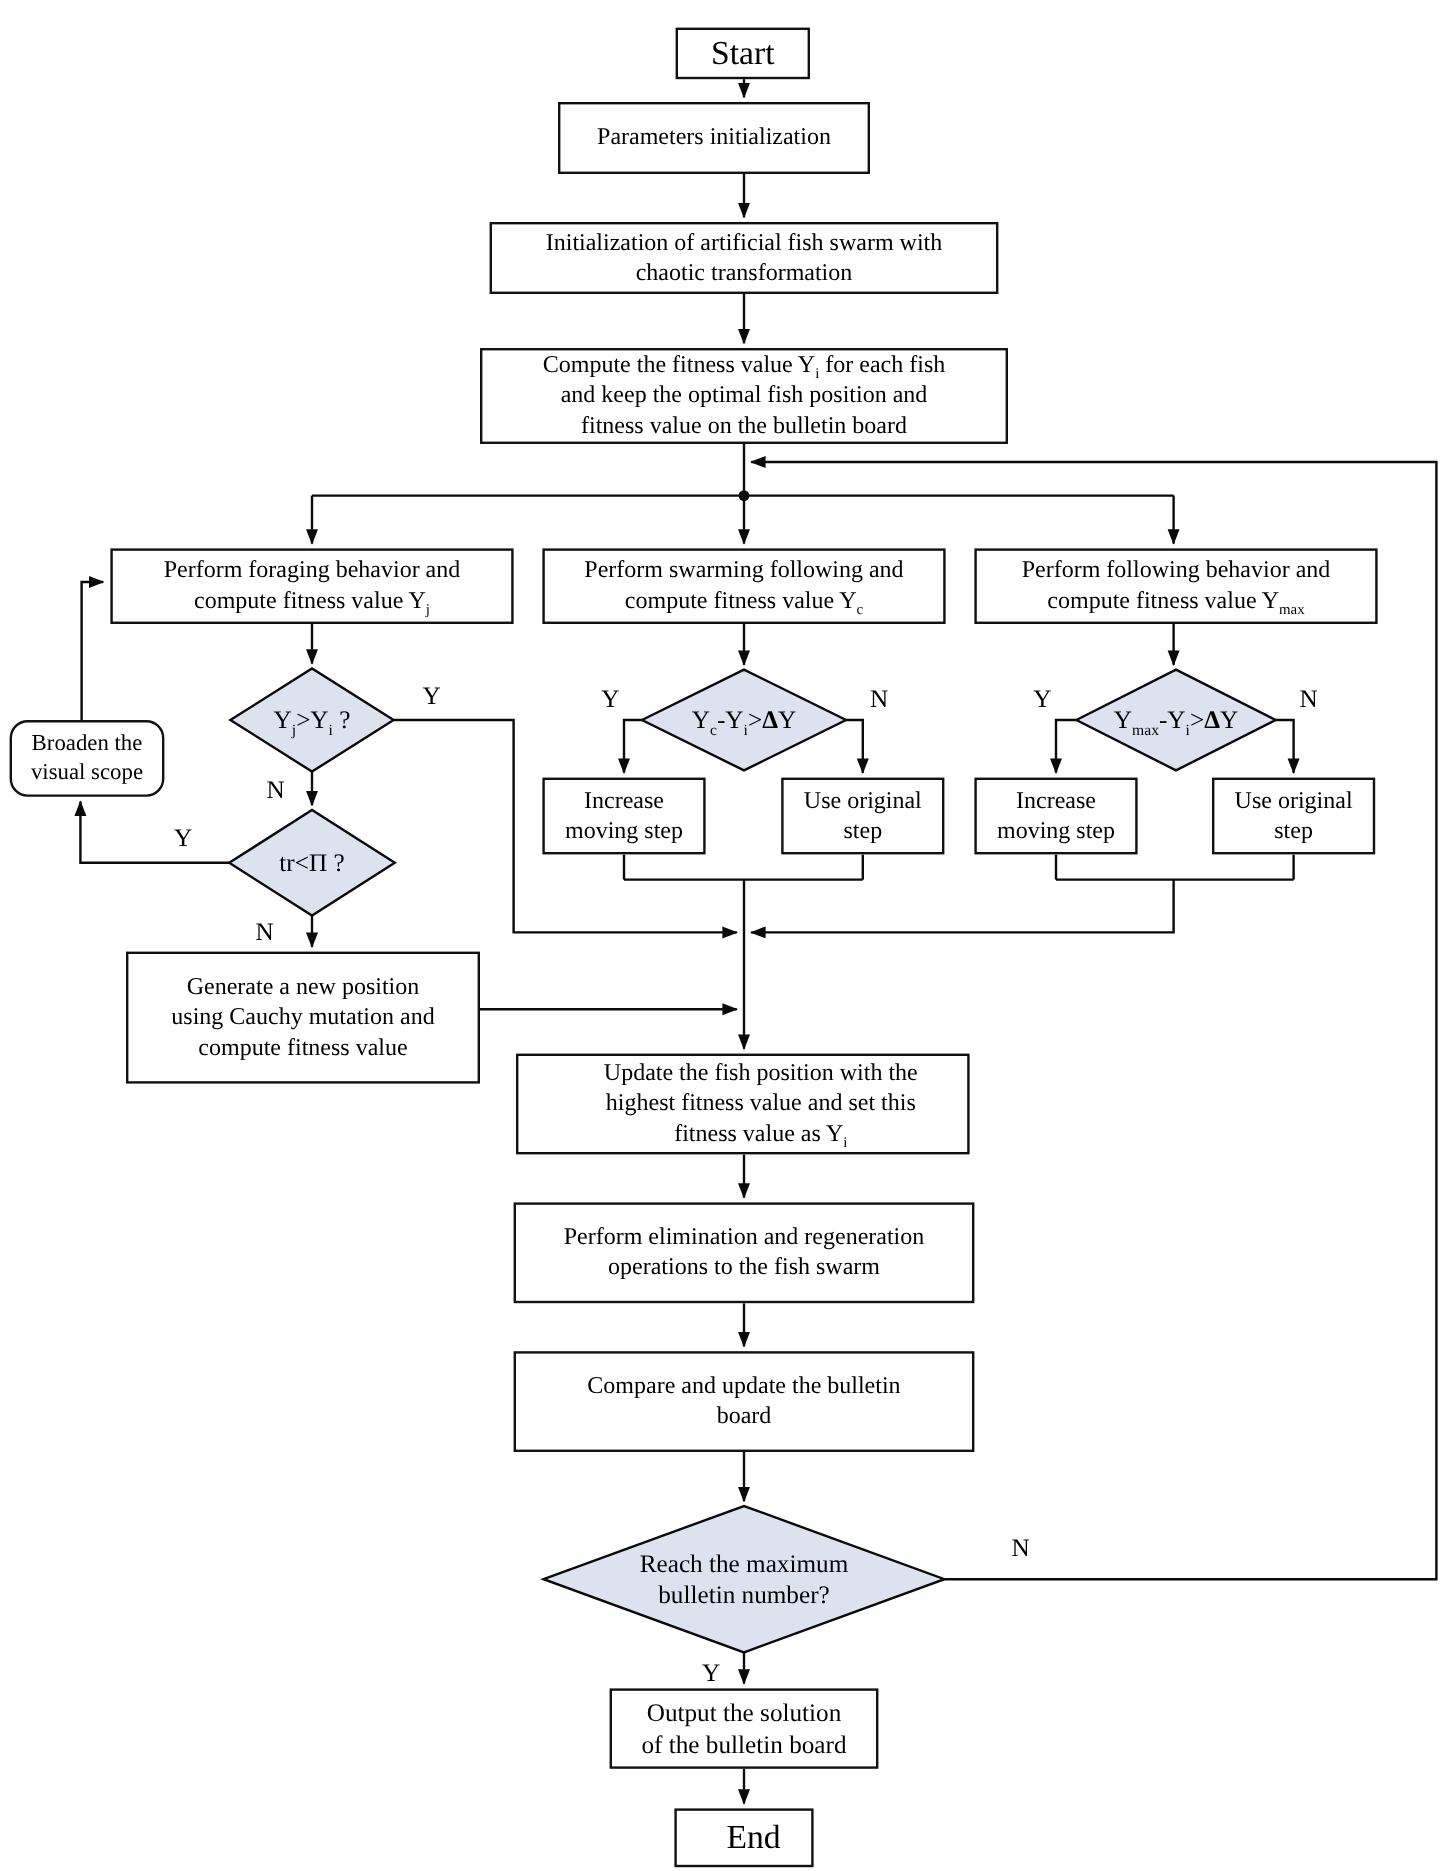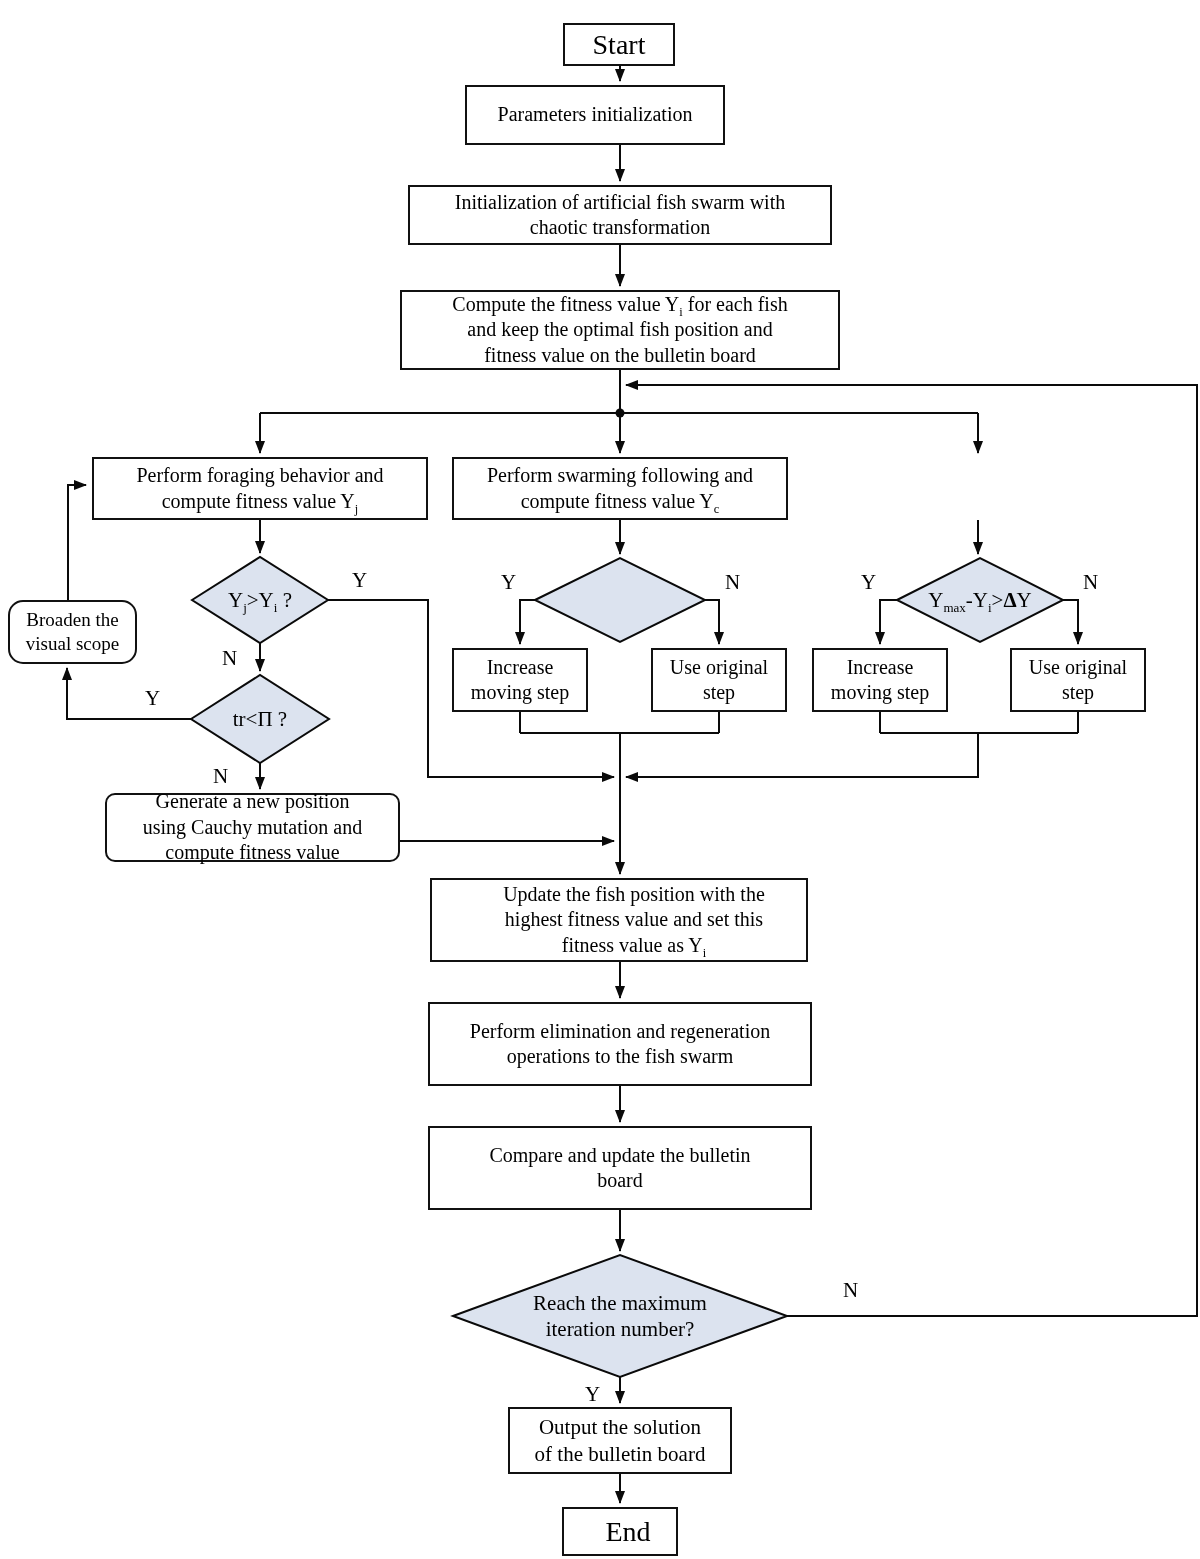--- a/index.html
+++ b/index.html
@@ -126,20 +126,26 @@
     </div>
   </div>
 
   <div class="node" style="left:452px;top:457px;width:336px;height:63px;">
     <div>
       <span>Perform swarming following and</span><br>
       <span>compute fitness value Y</span><sub class="s">c</sub>
     </div>
   </div>
 
+  <div class="node" style="left:812px;top:457px;width:336px;height:63px;">
+    <div>
+      <span>Perform following behavior and</span><br>
+      <span>compute fitness value Y</span><sub class="s">max</sub>
+    </div>
+  </div>
 
   <div class="node" style="left:8px;top:600px;width:129px;height:64px;font-size:19px;border-radius:15px;">
     <div>
       <span>Broaden the</span><br>
       <span>visual scope</span>
     </div>
   </div>
 
   <div class="node" style="left:452px;top:648px;width:136px;height:64px;">
     <div>
@@ -162,21 +168,21 @@
     </div>
   </div>
 
   <div class="node" style="left:1010px;top:648px;width:136px;height:64px;">
     <div>
       <span>Use original</span><br>
       <span>step</span>
     </div>
   </div>
 
-  <div class="node" style="left:105px;top:793px;width:295px;height:69px;border-radius:10px;">
+  <div class="node" style="left:105px;top:793px;width:295px;height:110px;">
     <div>
       <span>Generate a new position</span><br>
       <span>using Cauchy mutation and</span><br>
       <span>compute fitness value</span>
     </div>
   </div>
 
   <div class="node" style="left:430px;top:878px;width:378px;height:84px;padding-left:34px;">
     <div>
       <span>Update the fish position with the</span><br>
@@ -211,29 +217,32 @@
   </div>
 
   <div class="dtext" style="left:192px;top:575px;width:136px;height:50px;">
     <span><span>Y</span><sub class="s">j</sub><span>&gt;Y</span><sub class="s">i</sub><span> ?</span></span>
   </div>
 
   <div class="dtext" style="left:191px;top:694px;width:138px;height:50px;">
     <span>tr&lt;Π ?</span>
   </div>
 
+  <div class="dtext" style="left:535px;top:575px;width:170px;height:50px;">
+    <span><span>Y</span><sub class="s">c</sub><span>-Y</span><sub class="s">i</sub><span>&gt;</span><span class="b">Δ</span><span>Y</span></span>
+  </div>
 
   <div class="dtext" style="left:897px;top:575px;width:166px;height:50px;">
     <span><span>Y</span><sub class="s">max</sub><span>-Y</span><sub class="s">i</sub><span>&gt;</span><span class="b">Δ</span><span>Y</span></span>
   </div>
 
   <div class="dtext" style="left:453px;top:1270px;width:334px;height:92px;">
     <span>
       <span>Reach the maximum</span><br>
-      <span>iteration number?</span>
+      <span>bulletin number?</span>
     </span>
   </div>
 
   <div class="elabel" style="left:352px;top:568px;">Y</div>
   <div class="elabel" style="left:222px;top:646px;">N</div>
   <div class="elabel" style="left:145px;top:686px;">Y</div>
   <div class="elabel" style="left:213px;top:764px;">N</div>
   <div class="elabel" style="left:501px;top:570px;">Y</div>
   <div class="elabel" style="left:725px;top:570px;">N</div>
   <div class="elabel" style="left:861px;top:570px;">Y</div>

